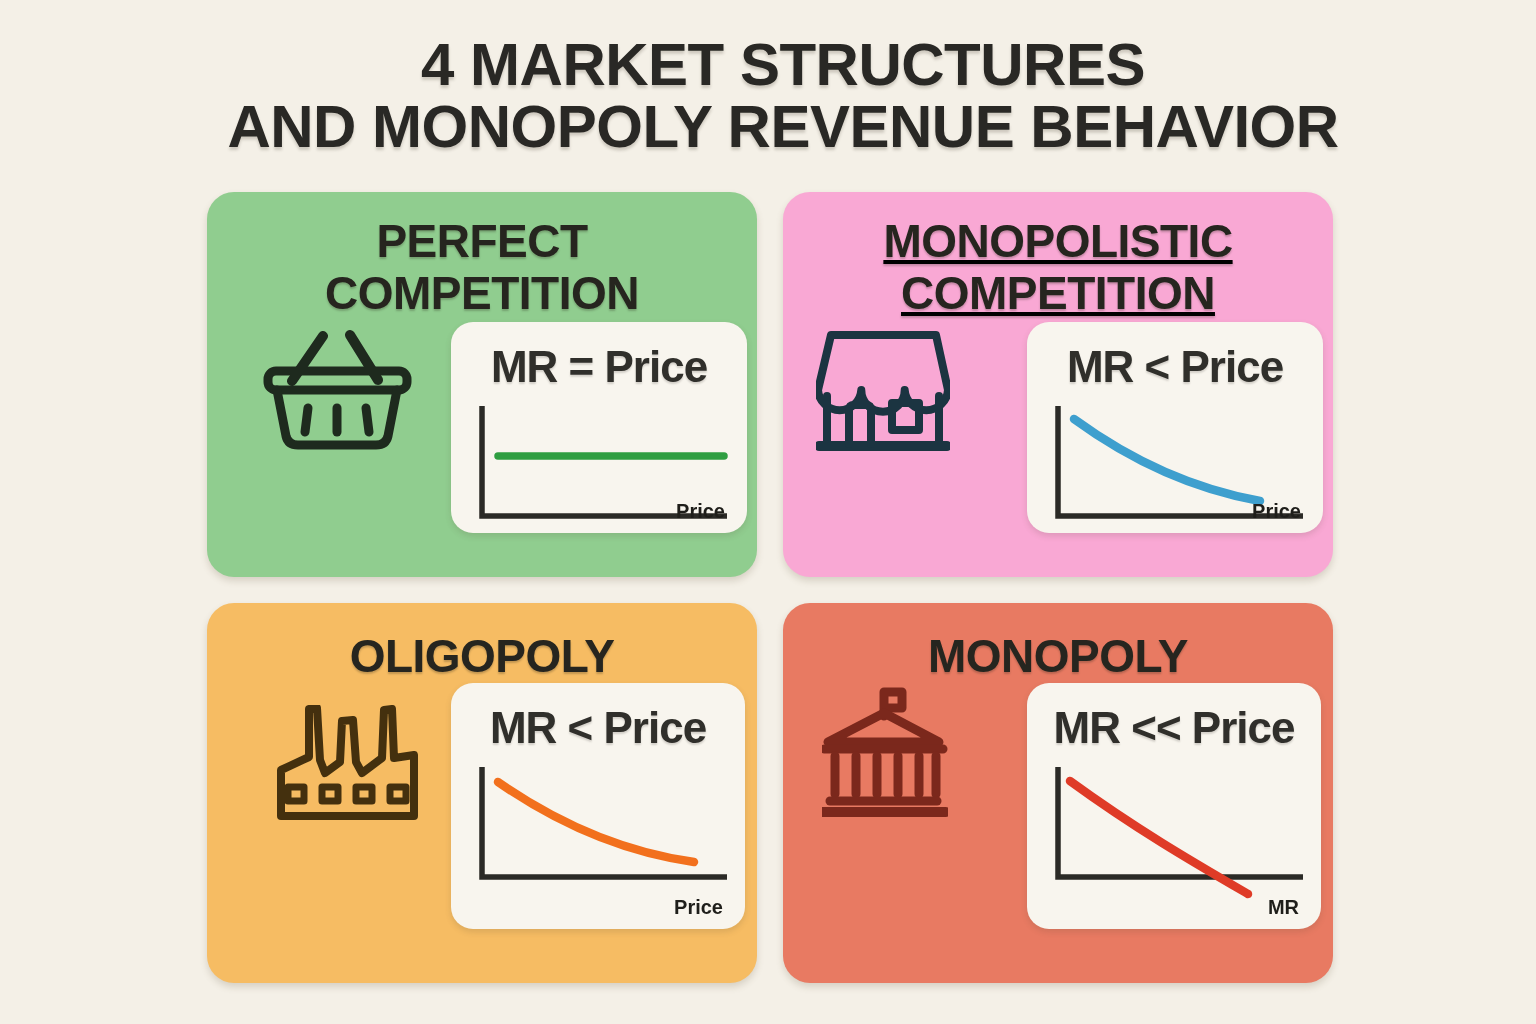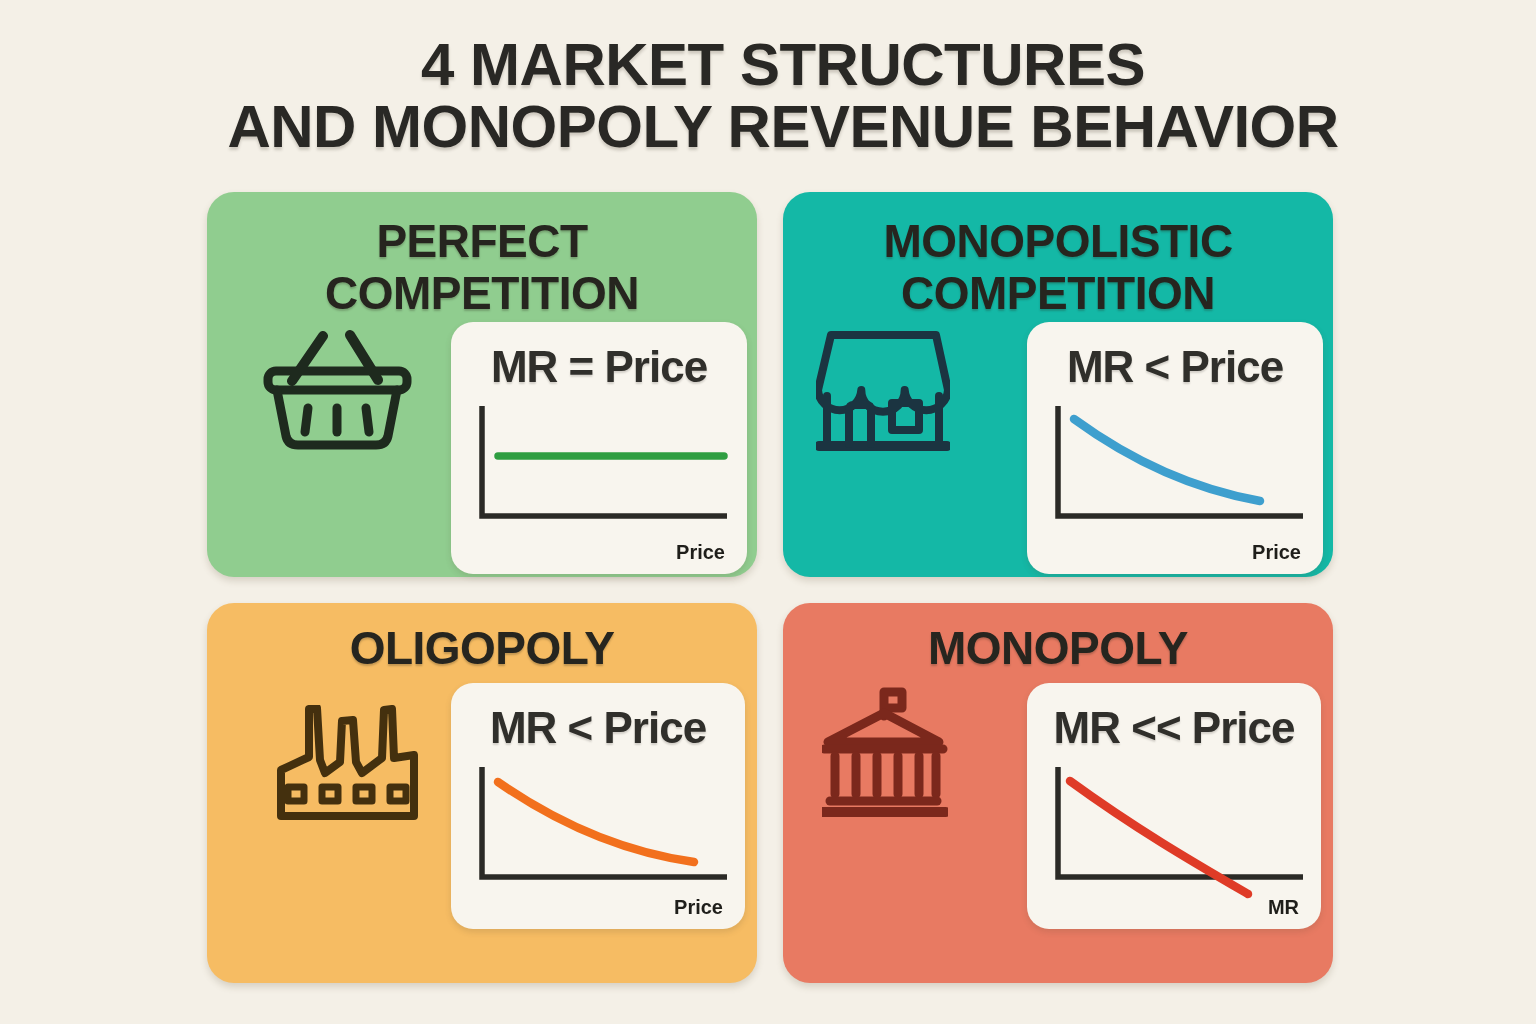--- a/index.html
+++ b/index.html
@@ -18,40 +18,40 @@
   .cards {
     position:absolute; left:207px; top:192px;
     display:grid; grid-template-columns:550px 550px; grid-template-rows:385px 380px;
     column-gap:22px; row-gap:21px;gap:26px;
   }
   .card {
     position:relative; border-radius:27px;
     box-shadow:0 4px 7px rgba(99,84,60,0.20);
   }
   .card-green  { background:#90CD8F; }
-  .card-blue   { background:#14b8a6; }
+  .card-blue   { background:#f9a8d4;text-decoration:underline; }
   .card-orange { background:#F6BC63; }
   .card-red    { background:#E87A62; }
   .card-title {
     text-align:center; font-weight:bold; font-size:46px; line-height:1.12;
     letter-spacing:-0.5px; color:#26251F; padding-top:24px;
     text-shadow:0 2px 2px rgba(40,35,25,0.25);
   }
-  .row2 .card-title { padding-top:20px; }
+  .row2 .card-title { padding-top:28px; }
   .card-title span { display:block; }
   .icon { position:absolute; }
   .icon-basket  { left:55px;  top:138px; }
   .icon-store   { left:33px;  top:138px; }
   .icon-factory { left:69px;  top:102px; }
   .icon-bank    { left:39px;  top:83px;  }
   .panel {
     position:absolute; background:#F8F5EE; border-radius:22px;
     box-shadow:0 3px 6px rgba(80,68,48,0.16);
   }
-  .row1 .panel { left:244px; top:130px; width:296px; height:252px; }
+  .row1 .panel { left:244px; top:130px; width:296px; height:211px; }
   .row2 .panel { left:244px; top:80px;  width:294px; height:246px; }
   .relation {
     text-align:center; margin-top:20px;
     font-size:44px; font-weight:bold; letter-spacing:-1px; color:#302F2B;
     text-shadow:0 2px 2px rgba(40,35,25,0.18);
   }
   .mini-chart { position:absolute; left:14px; top:78px; }
   .axis-label {
     position:absolute; right:22px; bottom:10px;
     font-size:20px; font-weight:bold; color:#1F1E1A;margin-top:21px;

